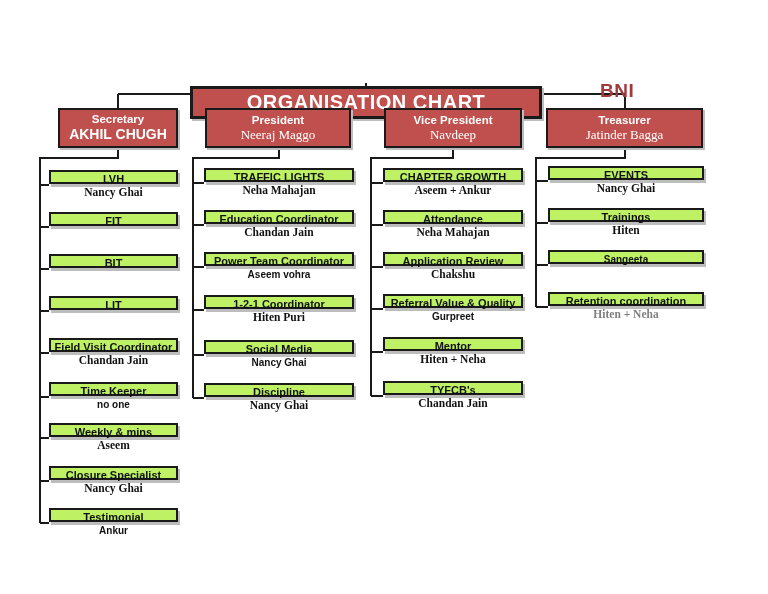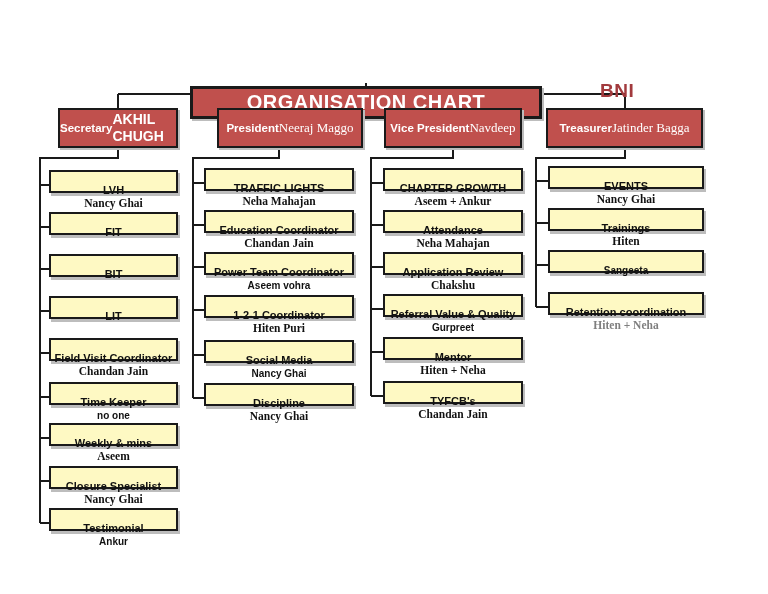--- a/index.html
+++ b/index.html
@@ -15,30 +15,30 @@
     box-shadow:2px 2px 0 #bdbdbd;
     margin-top:36px;
   }
   .titlebox .t{color:#ffffff;font-size:20px;font-weight:bold;letter-spacing:.5px;}
   .brand{
     position:absolute;left:600px;top:56px;
     color:#A23A3D;font-size:19px;font-weight:bold;letter-spacing:.5px;margin-top:24px;
   }
   .hdr{
     position:absolute;height:40px;background:#C0504D;border:2px solid #1a1a1a;
-    box-sizing:border-box;display:flex;flex-direction:row;align-items:center;
+    box-sizing:border-box;display:flex;flex-direction:column;align-items:center;
     justify-content:center;line-height:1.25;box-shadow:2px 2px 0 #bdbdbd;
   }
   .hdr .role{color:#fff;font-size:11.5px;font-weight:bold;}
   .hdr .hname{color:#fff;font-size:13px;font-family:"Liberation Serif",serif;}
   .hdr .hname.sans{font-family:"Liberation Sans",sans-serif;font-weight:bold;font-size:14px;}
   .node{
-    position:absolute;height:23px;background:#fef9c3;border:2px solid #1a1a1a;
+    position:absolute;height:14px;background:#bef264;border:2px solid #1a1a1a;
     box-sizing:border-box;text-align:center;box-shadow:2px 3px 0 #bdbdbd;
-    padding-top:12px;
+    padding-top:1px;
   }
   .nt{font-size:11px;font-weight:bold;color:#111;line-height:13px;}
   .nn{font-size:11.5px;color:#111;line-height:13px;}
   .nn.serif{font-family:"Liberation Serif",serif;font-weight:bold;}
   .nn.sans{font-family:"Liberation Sans",sans-serif;font-weight:bold;font-size:10px;}
   .nn.muted{color:#7f7f7f;}
 </style>
 </head>
 <body>
 
@@ -56,21 +56,21 @@
 
   <div class="titlebox">
     <span class="t">ORGANISATION CHART</span>
   </div>
   <div class="brand">BNI</div>
 
   <div class="hdr" style="left:58px;top:108px;width:120px">
     <div class="role">Secretary</div>
     <div class="hname sans">AKHIL CHUGH</div>
   </div>
-  <div class="hdr" style="left:217px;top:108px;width:146px">
+  <div class="hdr" style="left:205px;top:108px;width:146px">
     <div class="role">President</div>
     <div class="hname">Neeraj Maggo</div>
   </div>
   <div class="hdr" style="left:546px;top:108px;width:157px">
     <div class="role">Treasurer</div>
     <div class="hname">Jatinder Bagga</div>
   </div>
   <div class="hdr" style="left:384px;top:108px;width:138px">
     <div class="role">Vice President</div>
     <div class="hname">Navdeep</div>

